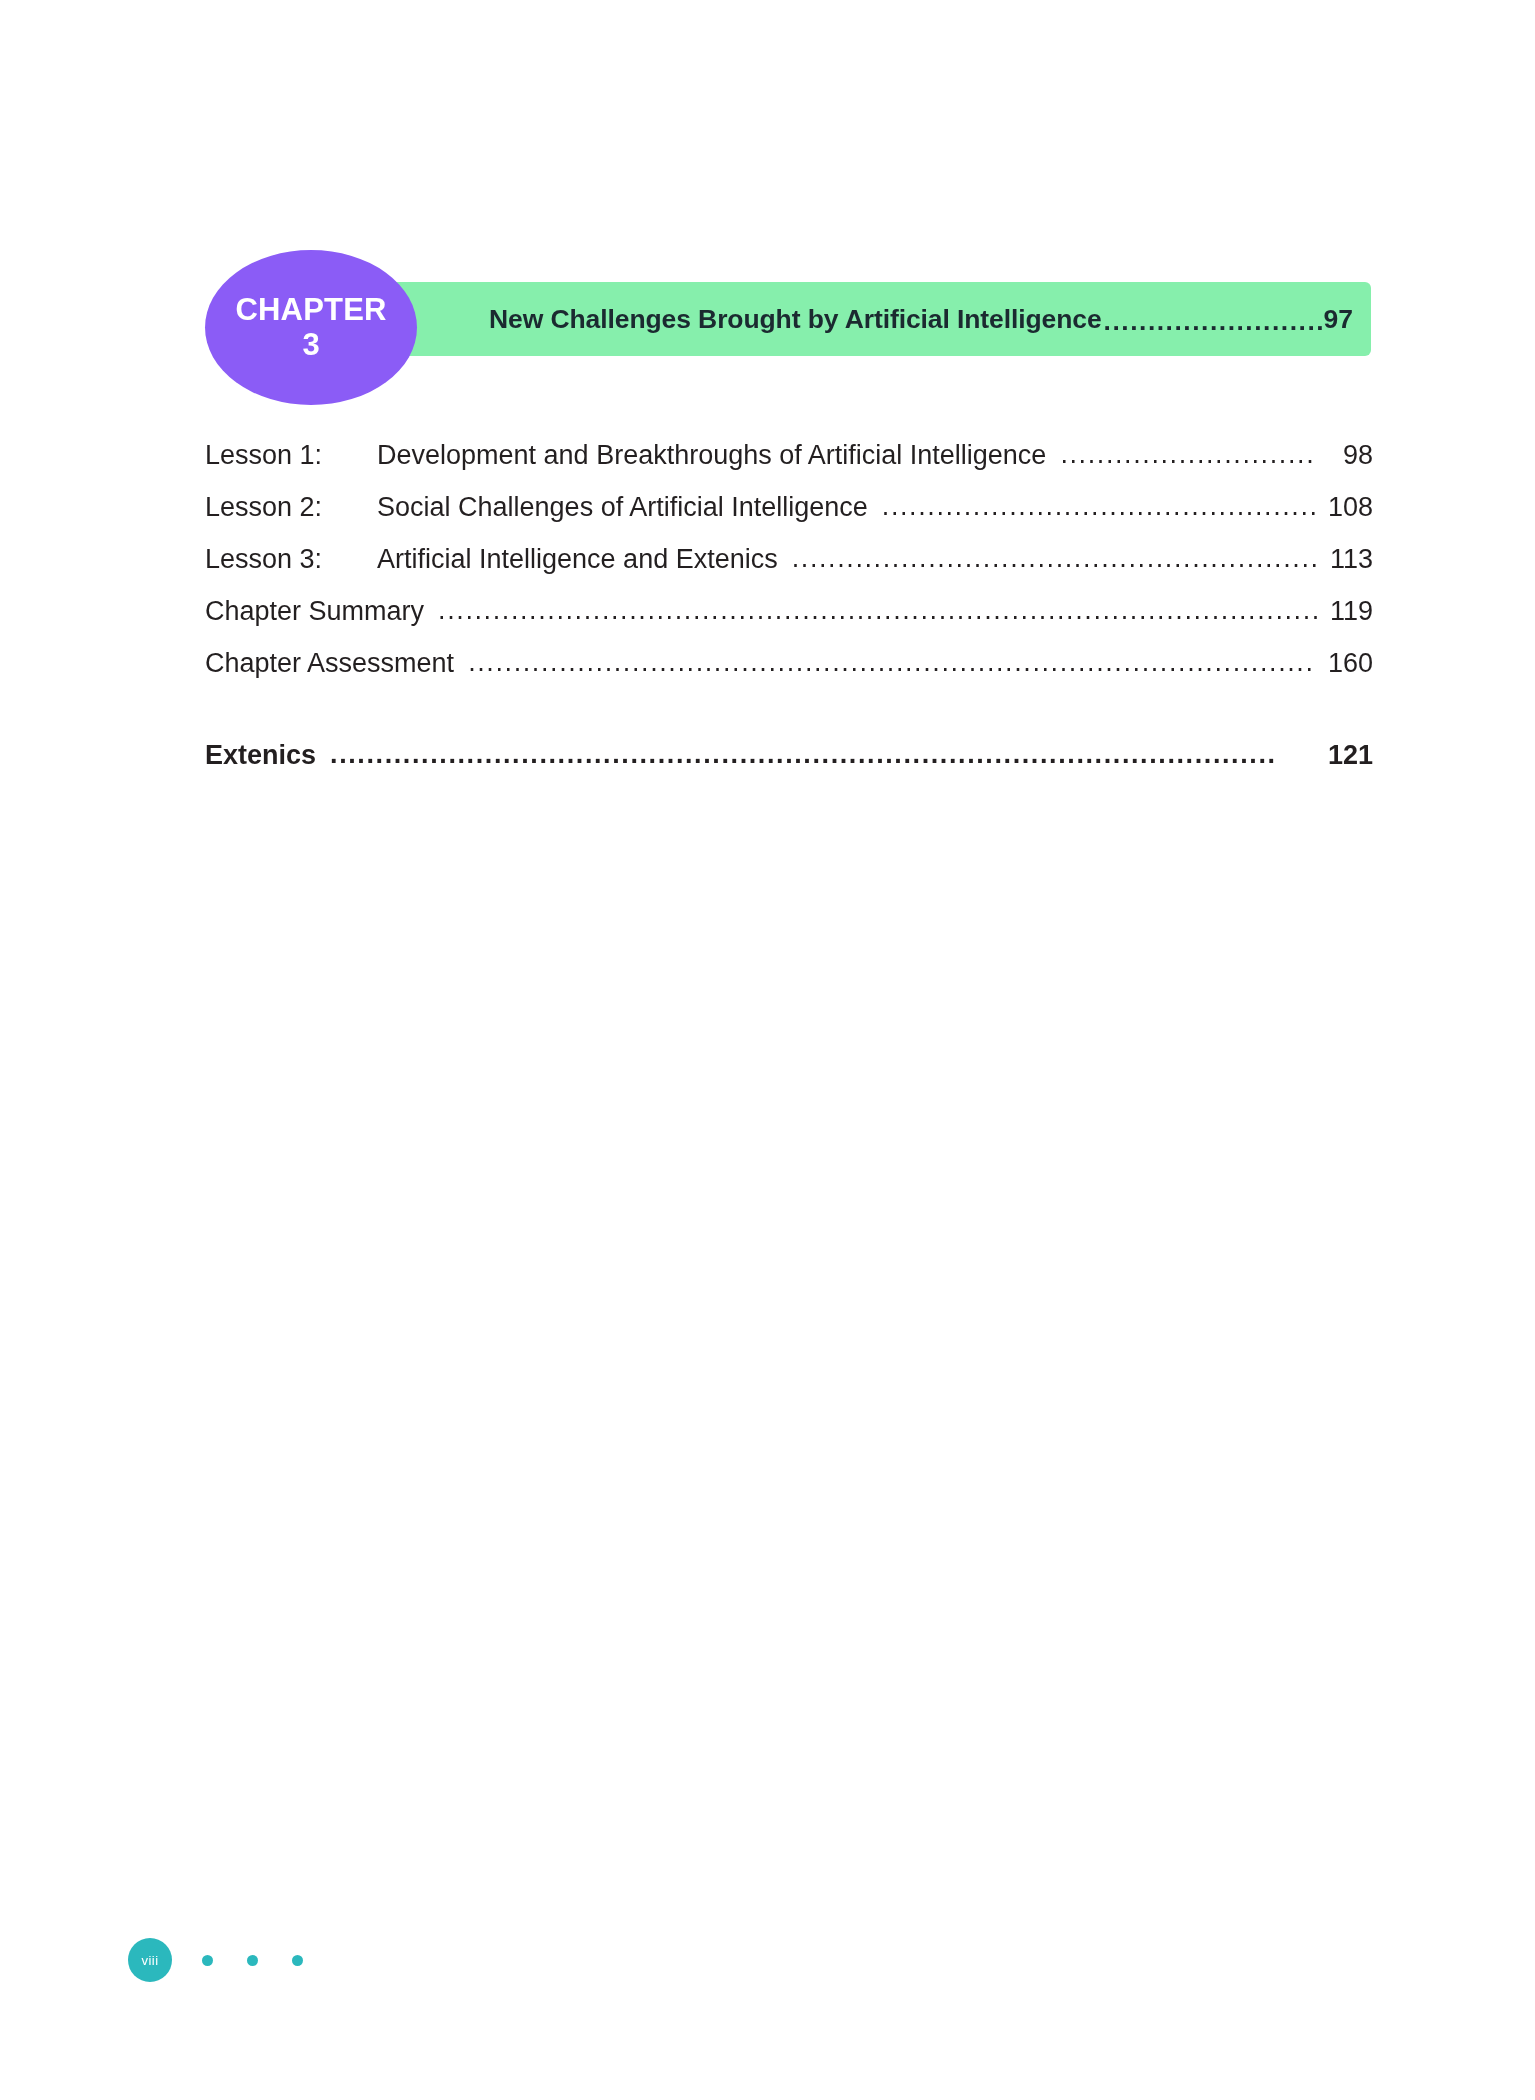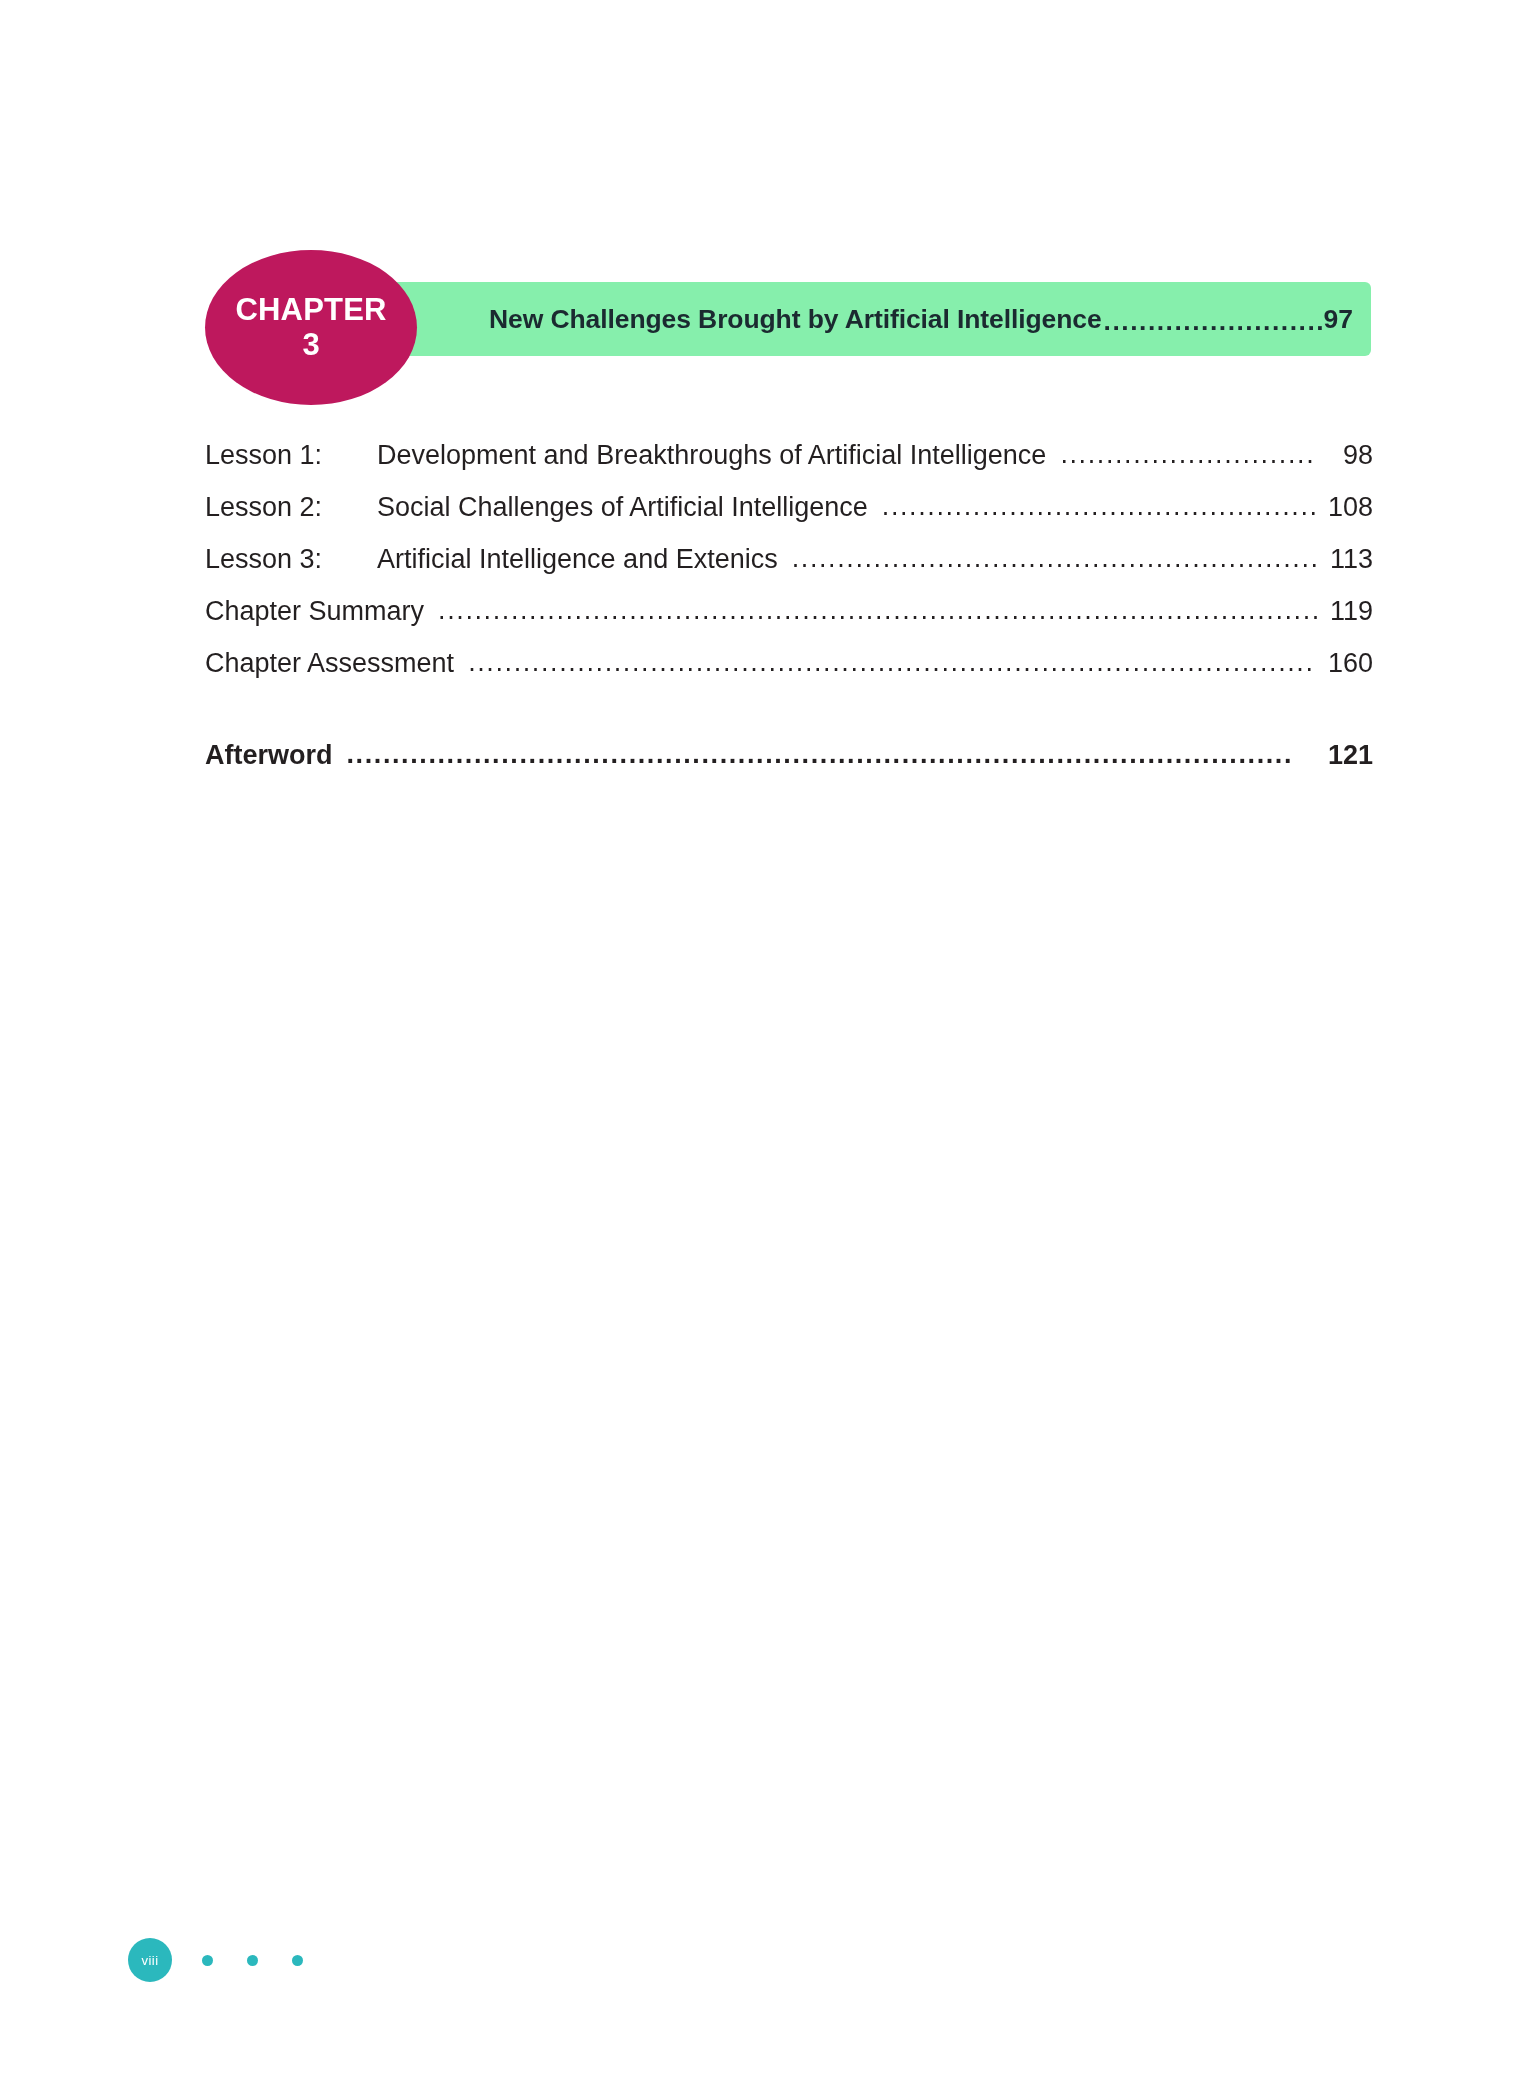--- a/index.html
+++ b/index.html
@@ -68,21 +68,21 @@
     color: #1b2a30;
     margin-right: 18px;
   }
   .chapter-bubble {
     position: absolute;
     left: 0;
     top: -32px;
     width: 212px;
     height: 155px;
     border-radius: 50%;
-    background: #be185d;
+    background: #8b5cf6;
     color: #ffffff;
     display: flex;
     flex-direction: column;
     align-items: center;
     justify-content: center;
     line-height: 1.12;
   }
   .chapter-bubble .c-word {
     font-size: 31px;
     font-weight: bold;
@@ -228,21 +228,21 @@
         <span>Chapter Assessment</span>
       </span>
       <span class="toc-leader">........................................................................................................</span>
       <span class="toc-page">160</span>
     </div>
 
     <div class="spacer-row"></div>
 
     <div class="toc-row bold">
       <span class="toc-label">
-        <span>Afterword</span>
+        <span>Extenics</span>
       </span>
       <span class="toc-leader">........................................................................................................</span>
       <span class="toc-page">121</span>
     </div>
 
   </div>
 
   <div class="footer">
     <div class="page-num-circle">viii</div>
     <div class="dot d1"></div>

